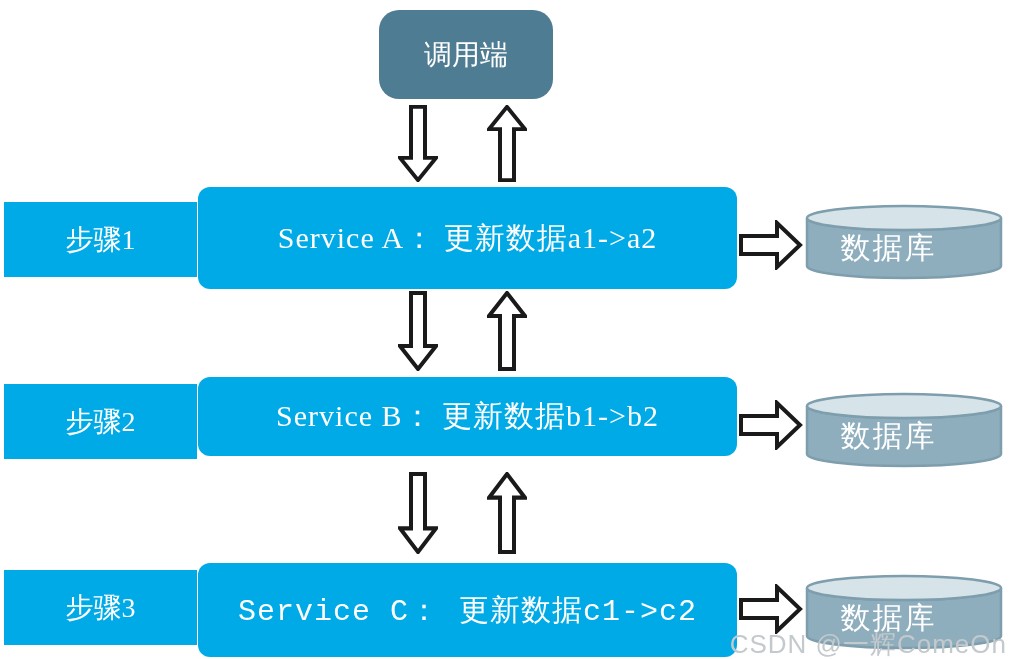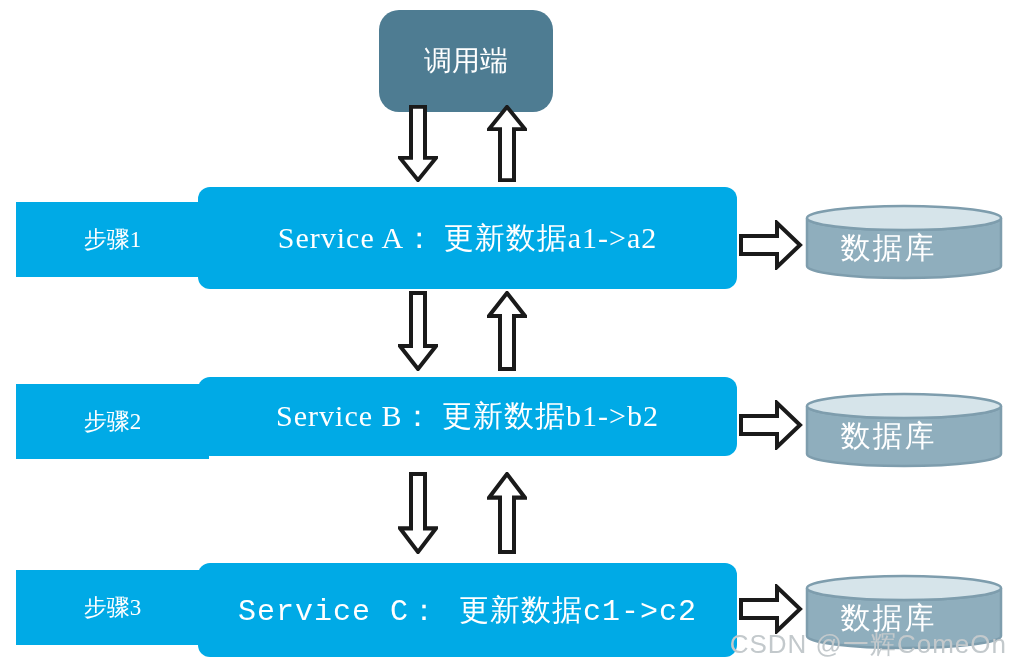--- a/index.html
+++ b/index.html
@@ -18,41 +18,41 @@
   .node {
     position: absolute;
     display: flex;
     align-items: center;
     justify-content: center;
     color: var(--text-white, #ffffff);
     box-sizing: border-box;
   }
   .caller {
     left: 379px; top: 10px;
-    width: 174px; height: 102px;
+    width: 174px; height: 89px;
     background: var(--caller-bg, #4E7C92);
     border-radius: 20px;
     font-size: 28px;
   }
   .service {
     left: 198px;
     width: 539px;
     background: var(--accent-cyan, #00AAE6);
     border-radius: 12px;
     font-size: 30px;
     letter-spacing: 1px;
   }
   .service-a { top: 187px; height: 102px; }
   .service-b { top: 377px; height: 79px; }
   .service-c { top: 563px; height: 94px; font-family: Liberation Mono, monospace; }
   .step {
-    left: 16px;
+    left: 4px;
     width: 193px; height: 75px;
     background: var(--accent-cyan, #00AAE6);
-    font-size: 23px;
+    font-size: 28px;
   }
   .step-1 { top: 202px; }
   .step-2 { top: 384px; }
   .step-3 { top: 570px; font-family: Liberation Serif, serif; }
   .varrow {
     position: absolute;
     width: 40px;
   }
   .harrow {
     position: absolute;

